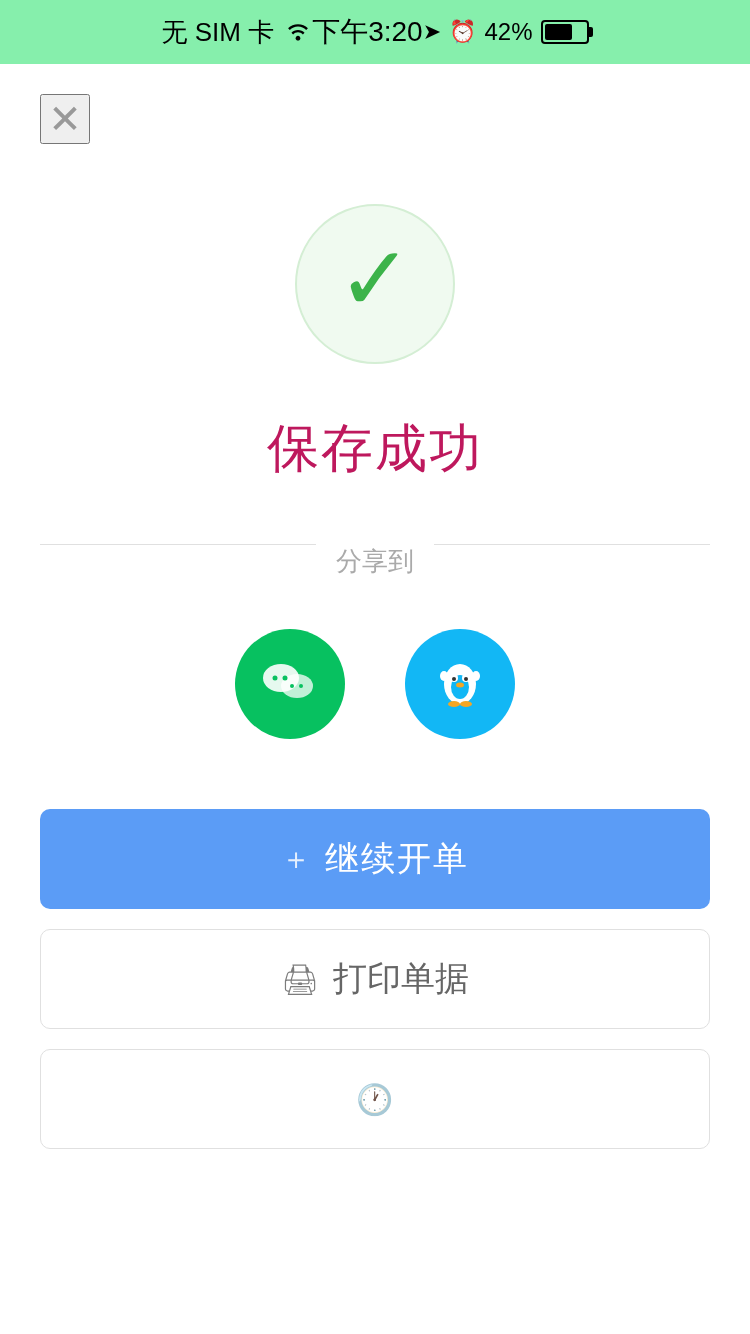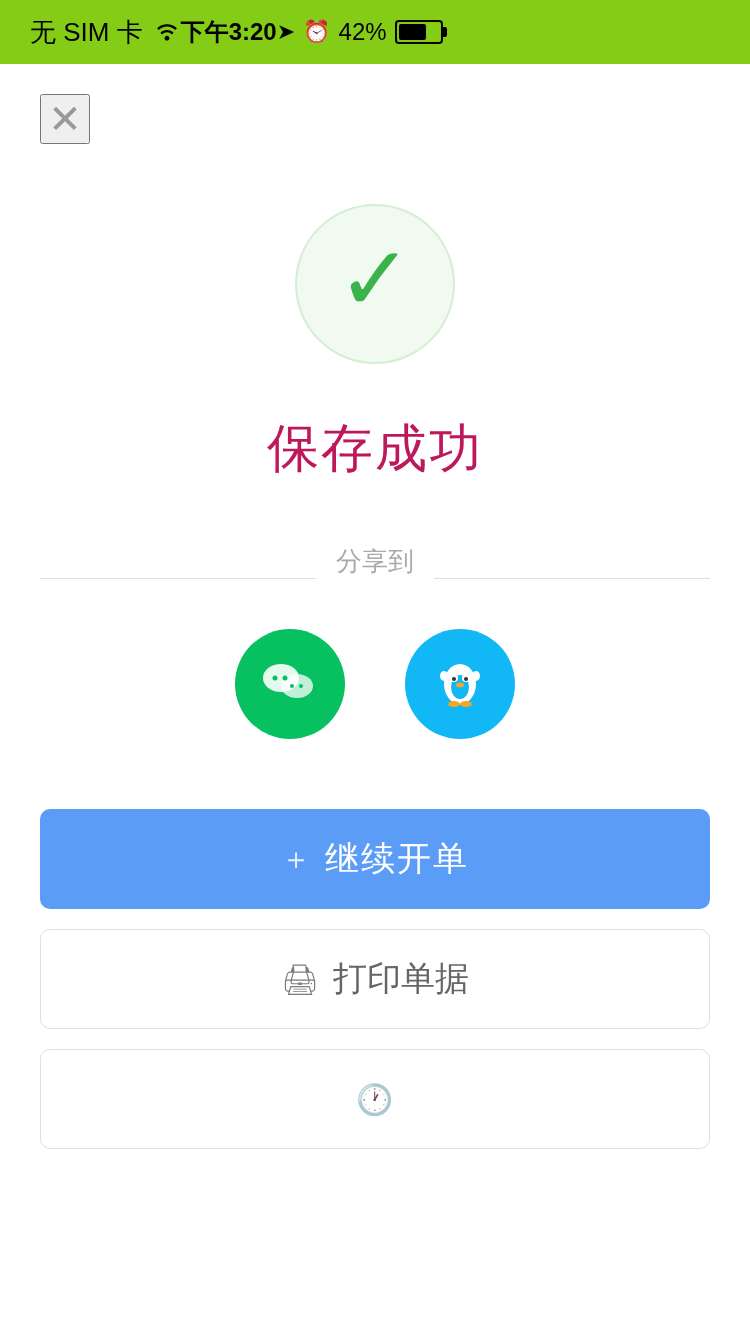--- a/index.html
+++ b/index.html
@@ -13,35 +13,35 @@
       overflow: hidden;
       position: relative;
     }
 
     
     .status-bar {
       width: 100%;
       height: 64px;
       display: flex;
       align-items: center;
-      justify-content: flex-start;
+      justify-content: center;
       padding: 0 30px;
-      background: #84cc16;
+      background: #86efac;
     }
     .status-left {
       display: flex;
       align-items: center;
       gap: 10px;
       font-size: 26px;
       color: #000;
       font-weight: 500;
     }
     .status-center {
-      font-size: 24px;
-      font-weight: 700;
+      font-size: 28px;
+      font-weight: 400;
       color: #000;
     }
     .status-right {
       display: flex;
       align-items: center;
       gap: 8px;
       font-size: 24px;
       color: #000;
     }
     .battery-bar {
@@ -124,21 +124,21 @@
       font-weight: 400;
       color: #be185d;
       margin-bottom: 60px;
       letter-spacing: 2px;
     }
 
     
     .share-section {
       width: 100%;
       display: flex;
-      align-items: flex-end;
+      align-items: flex-start;
       gap: 20px;
       margin-bottom: 50px;
     }
     .divider-line {
       flex: 1;
       height: 1px;
       background: #e0e0e0;
     }
     .share-label {
       font-size: 26px;

